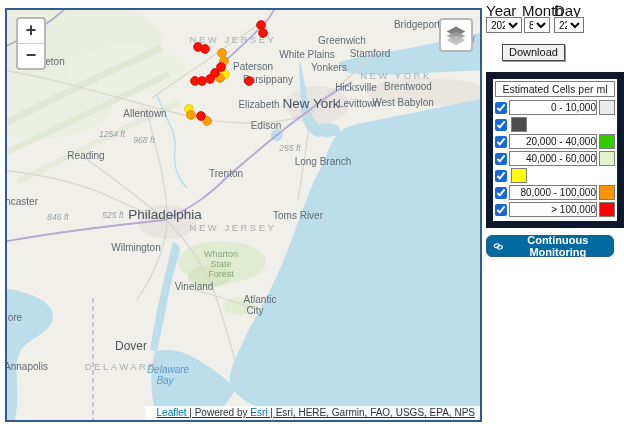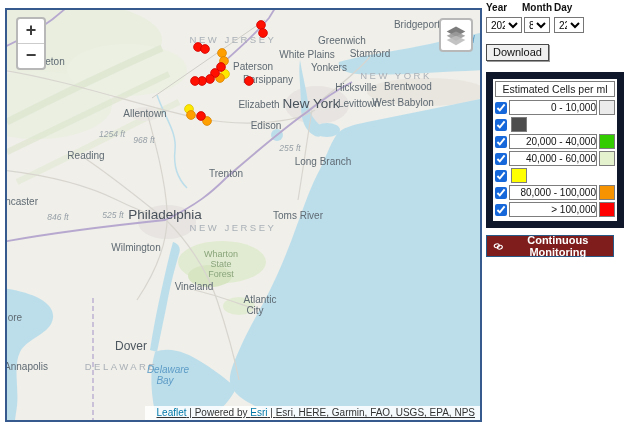--- a/index.html
+++ b/index.html
@@ -19,37 +19,37 @@
 
   .zoomctl{position:absolute;left:9px;top:7px;width:26px;background:#fff;border:2px solid rgba(0,0,0,.28);border-radius:4px;z-index:6;overflow:hidden;}
   .zoomctl a{display:block;width:26px;height:24px;line-height:23px;text-align:center;font-size:18px;font-weight:bold;color:#3c3c3c;cursor:pointer;text-decoration:none;}
   .zoomctl a.zin{border-bottom:1px solid #ccc;}
   .layersctl{position:absolute;right:7px;top:8px;width:30px;height:30px;background:#fff;border:2px solid rgba(0,0,0,.28);border-radius:4px;display:flex;align-items:center;justify-content:center;z-index:6;cursor:pointer;}
   .attribution{position:absolute;right:0;bottom:0;background:rgba(255,255,255,.85);font-size:10px;color:#333;padding:1px 5px 2px 12px;z-index:6;white-space:nowrap;text-decoration:underline;}
   .attribution a{color:#0078a8;text-decoration:none;cursor:pointer;}
 
   
   .sidebar{position:absolute;left:486px;top:2px;width:132px;}
-  .dlabels{position:relative;height:13px;font-size:10px;font-weight:bold;color:#101010;}
+  .dlabels{position:relative;height:13px;font-size:15px;font-weight:normal;color:#101010;}
   .dlabels .lY{position:absolute;left:0;}
   .dlabels .lM{position:absolute;left:36px;}
   .dlabels .lD{position:absolute;left:68px;}
   .dselects{position:relative;height:18px;margin-top:2px;}
   .dselects select{position:absolute;font-size:10px;height:16px;border:1px solid #767676;background:#fff;font-family:"Liberation Sans",sans-serif;}
   #selY{left:0;width:36px;}
   #selM{left:38px;width:26px;}
   #selD{left:68px;width:30px;}
-  .download{margin-top:9px;font-size:11px;color:#111;padding:1px 6px 2px 6px;background:#f0f0f0;border:1px solid #4a4a4a;box-shadow:1px 1px 0 rgba(0,0,0,.4);cursor:pointer;font-family:"Liberation Sans",sans-serif;}
+  .download{margin-top:9px;font-size:11px;color:#111;padding:1px 6px 2px 6px;background:#f0f0f0;border:1px solid #4a4a4a;box-shadow:1px 1px 0 rgba(0,0,0,.4);cursor:pointer;font-family:"Liberation Sans",sans-serif;margin-left:16px;}
   .legend{margin-top:11px;border:7px solid #0f172a;padding:2px;width:120px;background:#fff;}
   .legend-title{border:1px solid #7d7d7d;text-align:center;font-size:10.5px;padding:1px 0;margin-bottom:3px;color:#1a1a1a;}
   .lrow{display:flex;align-items:center;margin:2px 0;}
   .lrow input{width:12px;height:12px;accent-color:#1667d9;margin:0 2px 0 0;flex:0 0 auto;cursor:pointer;}
   .lrow .lbox{flex:1;border:1px solid #7d7d7d;font-size:10px;height:13px;line-height:13px;padding-left:3px;color:#111;background:#fff;overflow:hidden;text-align:right;}
   .lrow .swatch{width:14px;height:13px;border:1px solid #7d7d7d;margin-left:2px;flex:0 0 auto;}
-  .monitor{margin-top:7px;width:128px;height:22px;background:#7f1d1d;color:#fff;border:1px solid #275a86;border-radius:0;font-size:11px;font-weight:bold;display:flex;align-items:center;justify-content:center;gap:5px;cursor:pointer;font-family:"Liberation Sans",sans-serif;}
+  .monitor{margin-top:7px;width:128px;height:22px;background:#0369a1;color:#fff;border:1px solid #275a86;border-radius:6px;font-size:11px;font-weight:bold;display:flex;align-items:center;justify-content:center;gap:5px;cursor:pointer;font-family:"Liberation Sans",sans-serif;}
 </style>
 </head>
 <body>
 
 <div class="map">
   <svg class="base" viewBox="0 0 473 410">
 
     <g>
       <ellipse cx="60" cy="30" rx="95" ry="38" fill="#e9eedf"></ellipse>
       <ellipse cx="30" cy="95" rx="75" ry="34" fill="#eaefe1"></ellipse>

